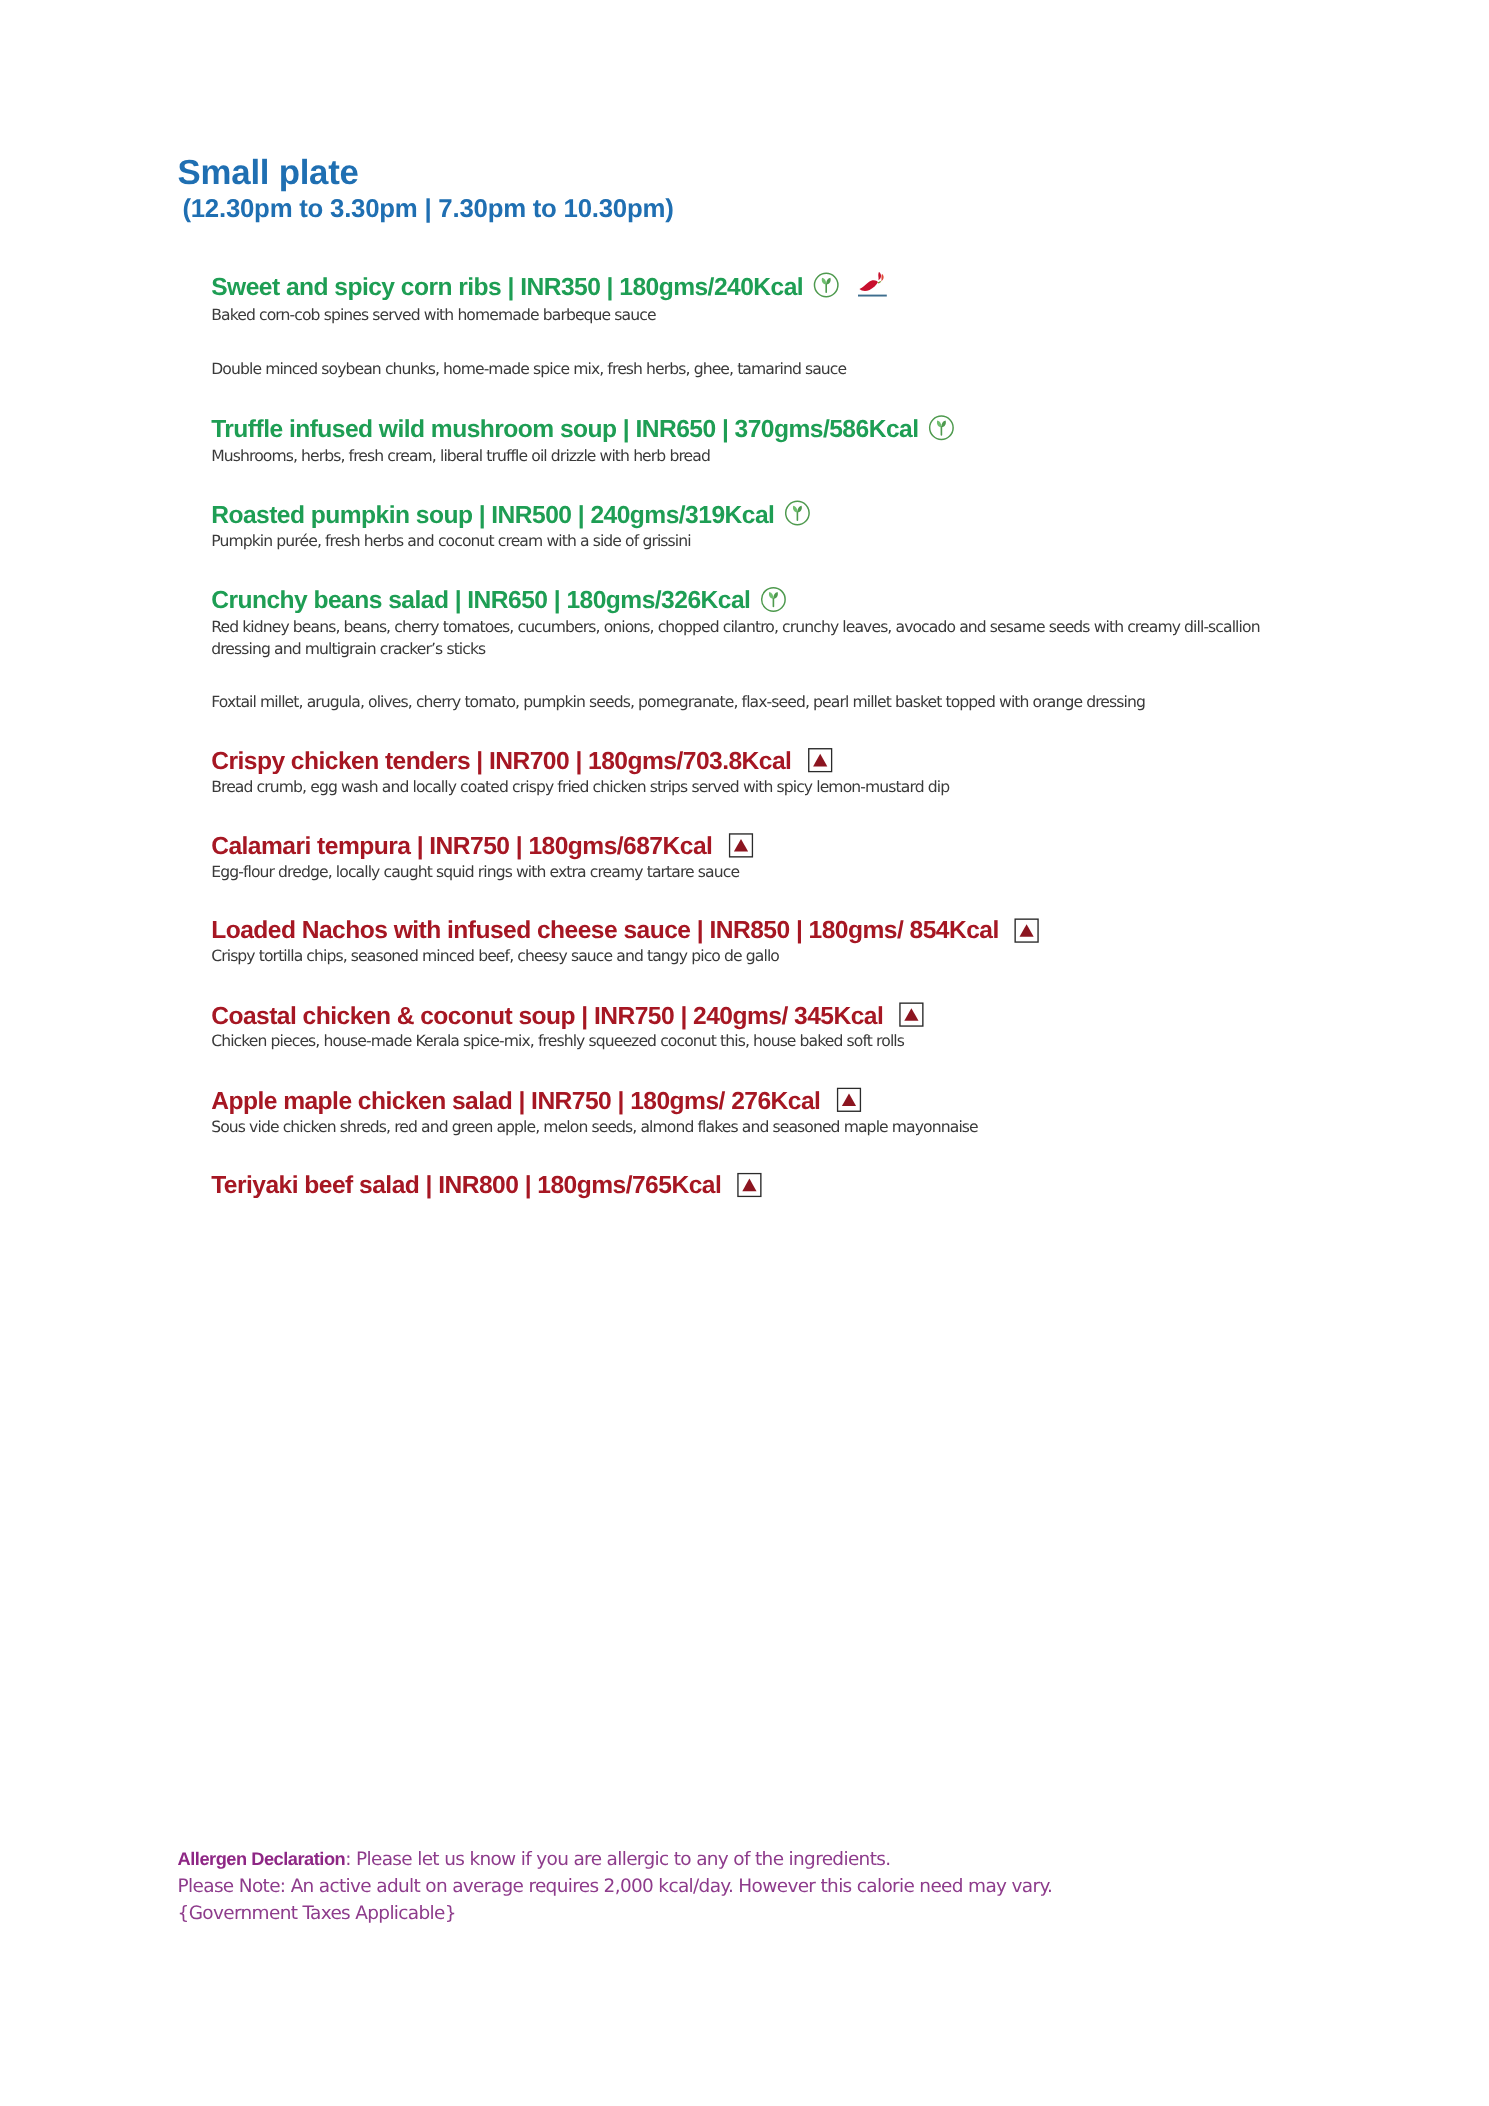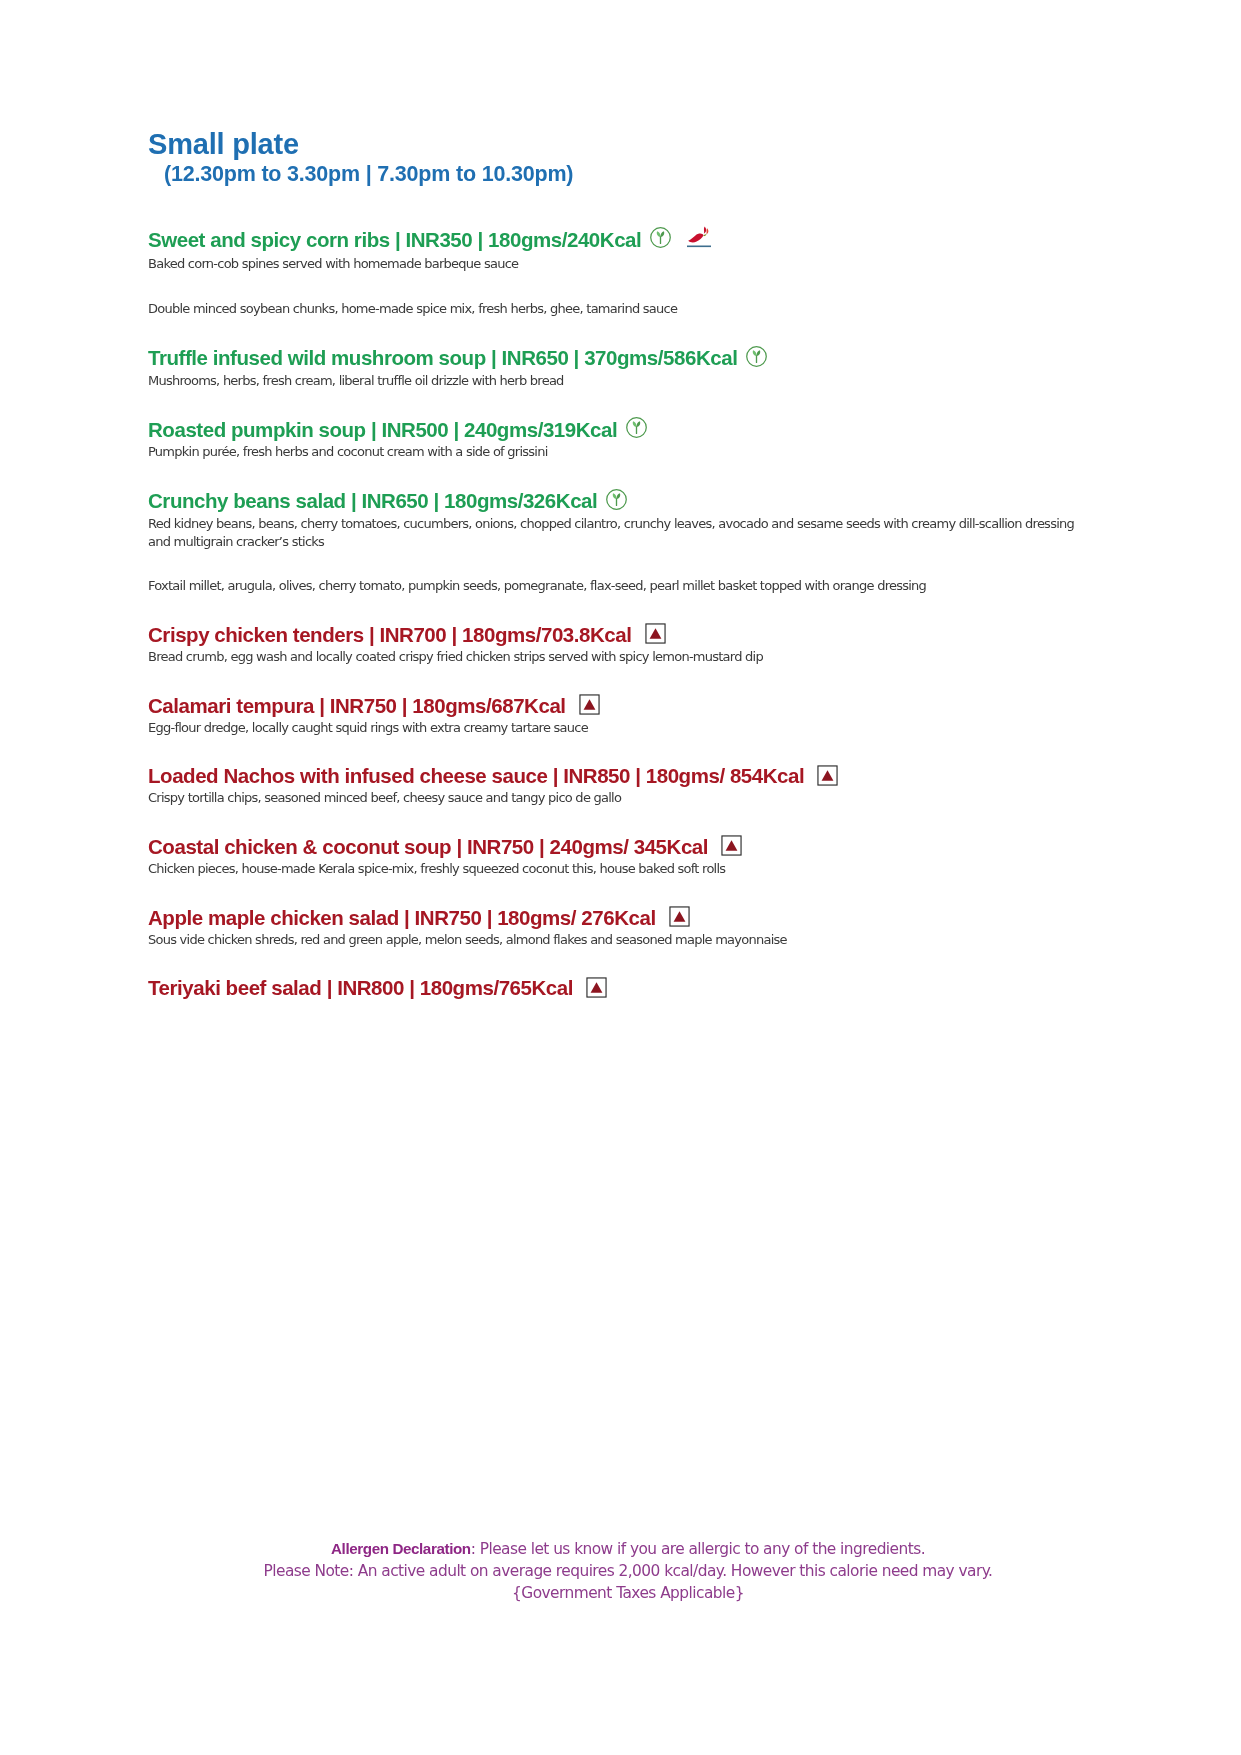--- a/index.html
+++ b/index.html
@@ -39,26 +39,27 @@
     letter-spacing: -0.2px;
     margin: 0;
   }
   .section-hours {
     font-family: "Liberation Sans", sans-serif;
     font-weight: bold;
     font-size: 21.5px;
     line-height: 1.2;
     color: #1F6FB2;
     letter-spacing: -0.2px;
-    margin: 2px 0 0 16px;
+    margin: 2px 0 0 4px;
   }
 
   
   .items {
     margin-top: 36px;
+    margin-left: 28px;
   }
   .item {
     margin-bottom: 27px;
   }
   .item-title-row {
     display: flex;
     align-items: center;
     flex-wrap: nowrap;
     white-space: nowrap;
   }
@@ -115,21 +116,20 @@
     left: 148px;
     top: 1538px;
     width: 960px;
   }
   .footer-line {
     font-family: "DejaVu Sans", sans-serif;
     font-size: 15.4px;
     line-height: 1.44;
     color: #8E3C8C;
     letter-spacing: -0.55px;
-    text-align: center;
   }
   .footer-strong {
     font-family: "Liberation Sans", sans-serif;
     font-weight: bold;
     font-size: 15.2px;
     color: #8E2785;
     letter-spacing: -0.4px;
   }
 </style>
 </head>

